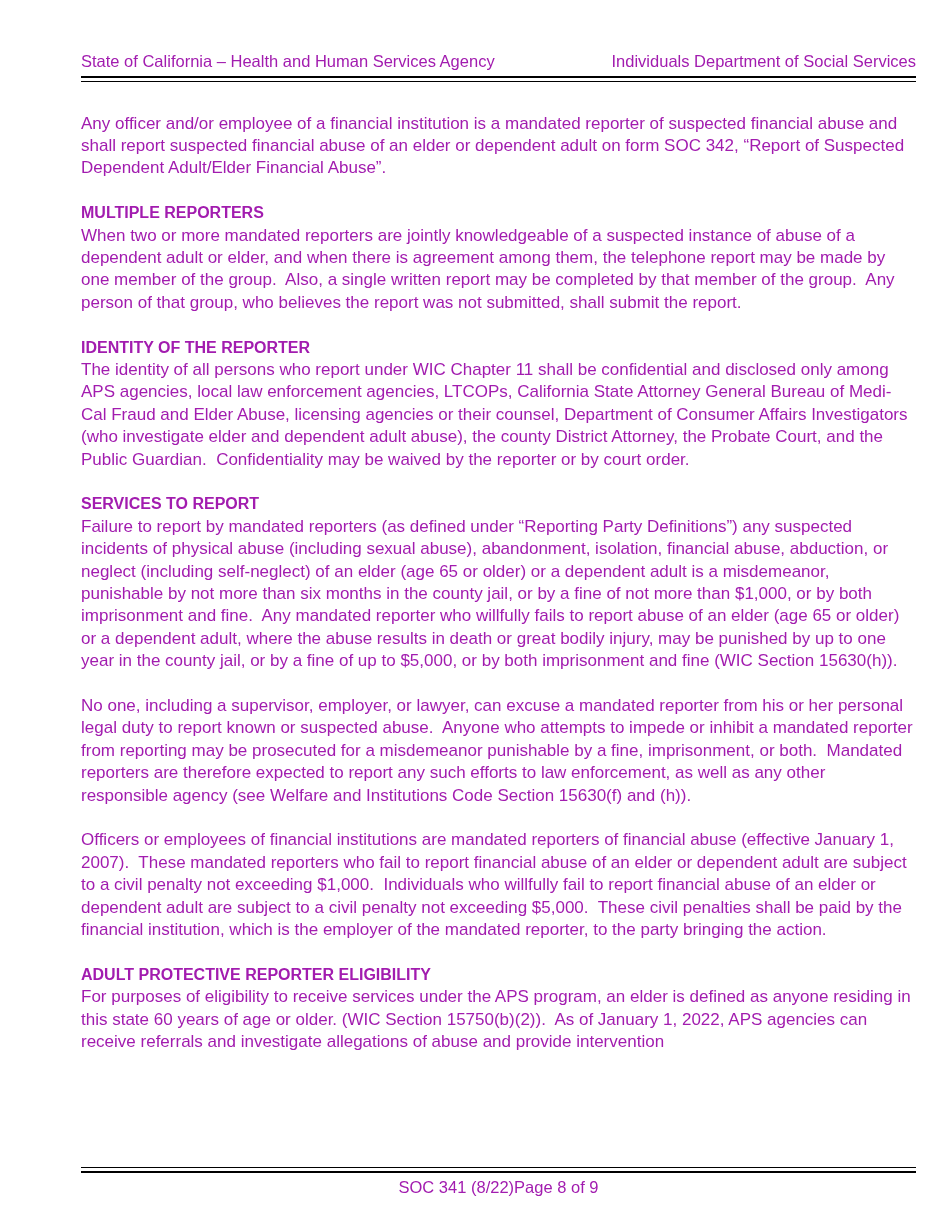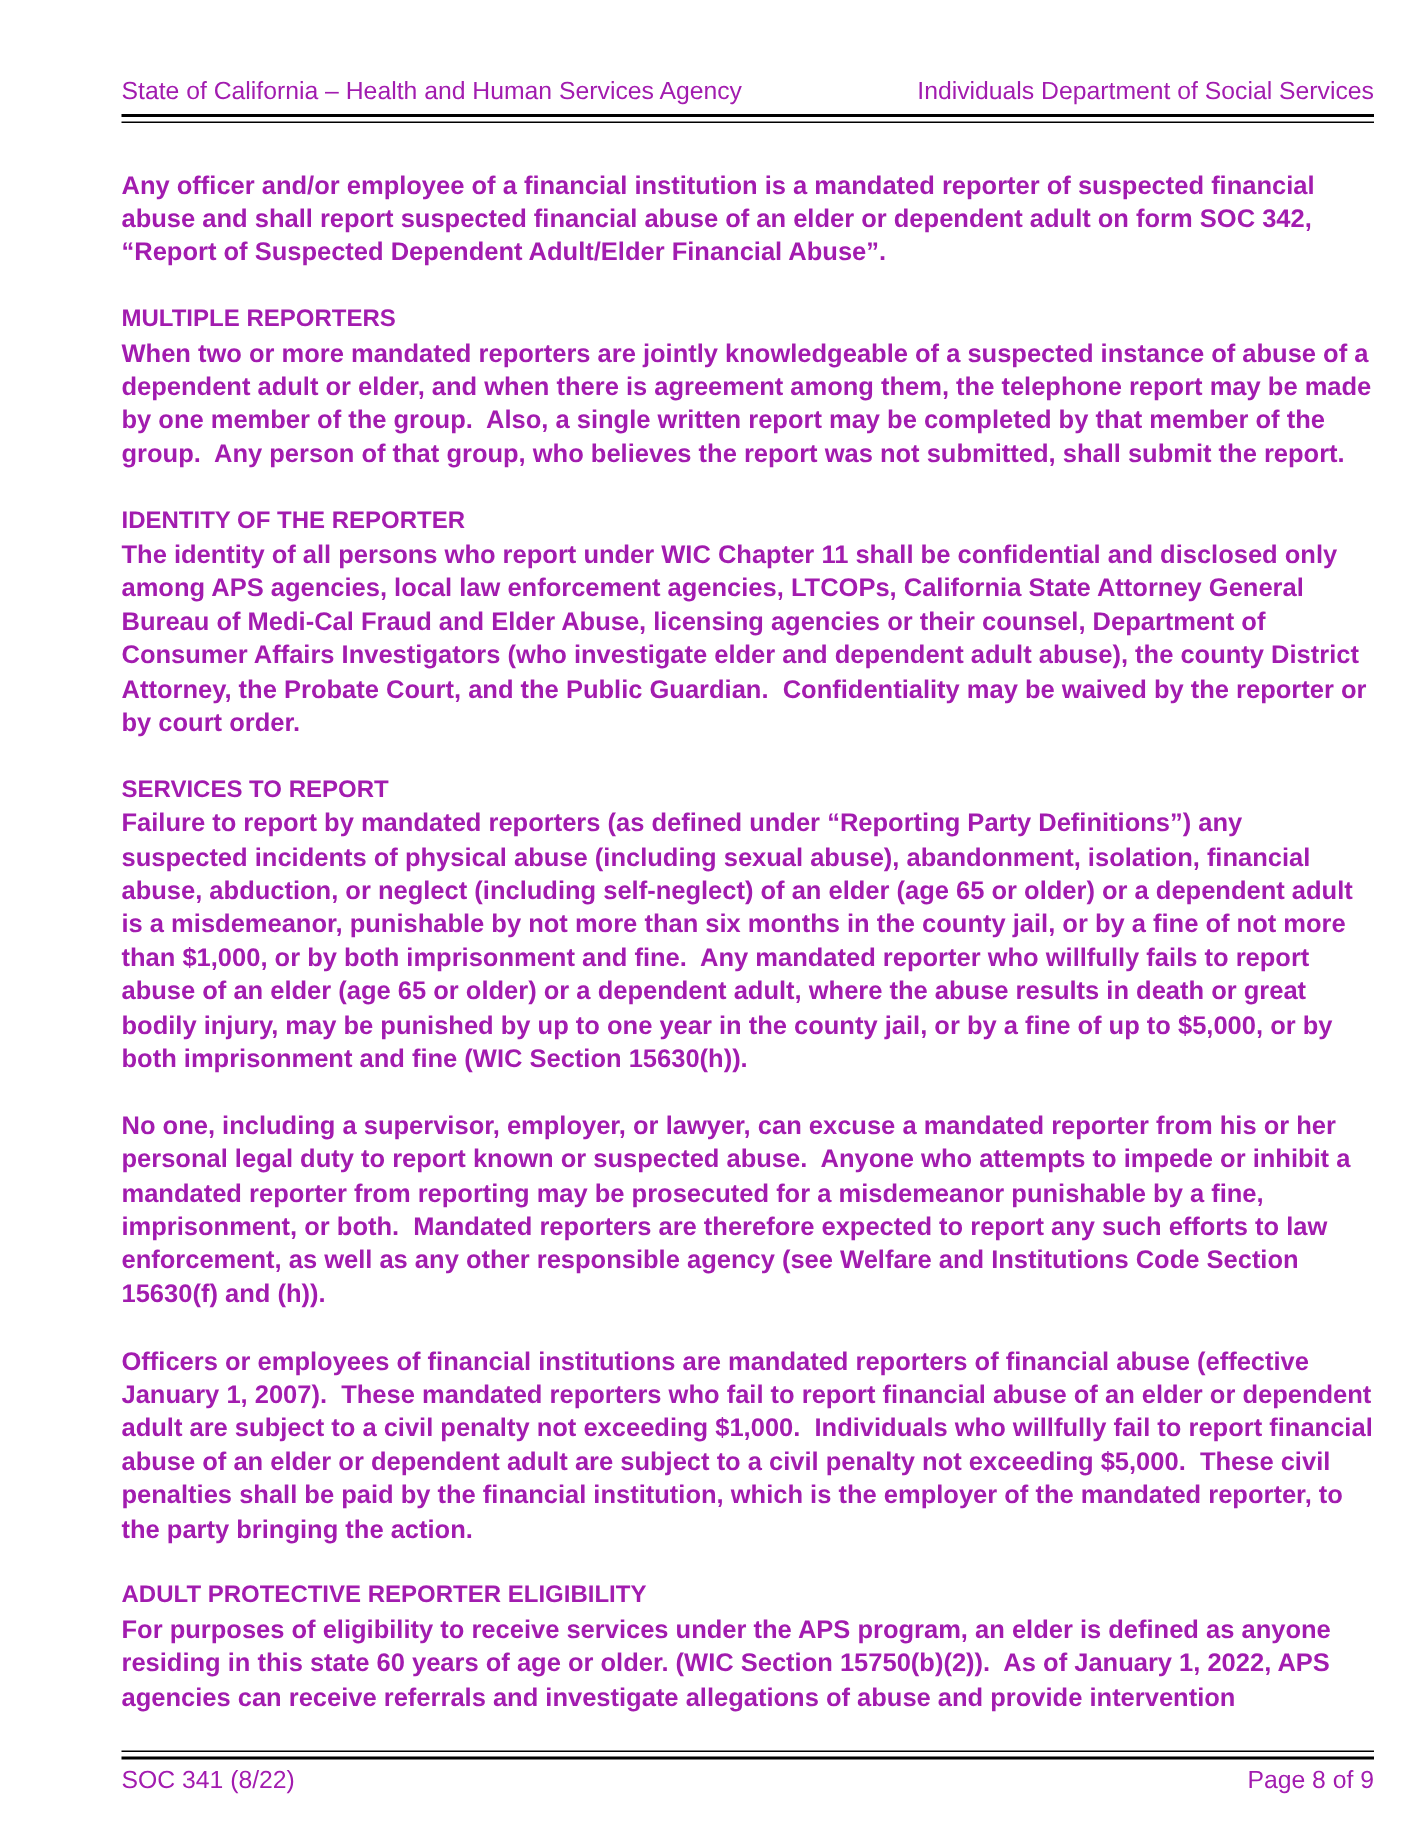--- a/index.html
+++ b/index.html
@@ -48,39 +48,38 @@
   .section + .section { margin-top: 22.4px; }
   .section-heading {
     margin: 0;
     font-size: 16px;
     font-weight: bold;
     line-height: 22.4px;
   }
   .para {
     margin: 0;
     white-space: pre-wrap;
-    font-weight: bold;
   }
   .para + .para { margin-top: 22.4px; }
   
   .footer {
     position: absolute;
     left: 57px;
     right: 58px;
     top: 1167px;
   }
   .footer-rule {
     border-top: 1px solid #000;
     border-bottom: 2px solid #000;
     height: 2.5px;
   }
   .footer-row {
     margin-top: 4px;
     display: flex;
-    justify-content: space-between;
+    justify-content: center;
     align-items: baseline;
     font-size: 16.5px;
     line-height: 20px;
     white-space: nowrap;
   }
 </style>
 </head>
 <body>
 
 <div class="page">

